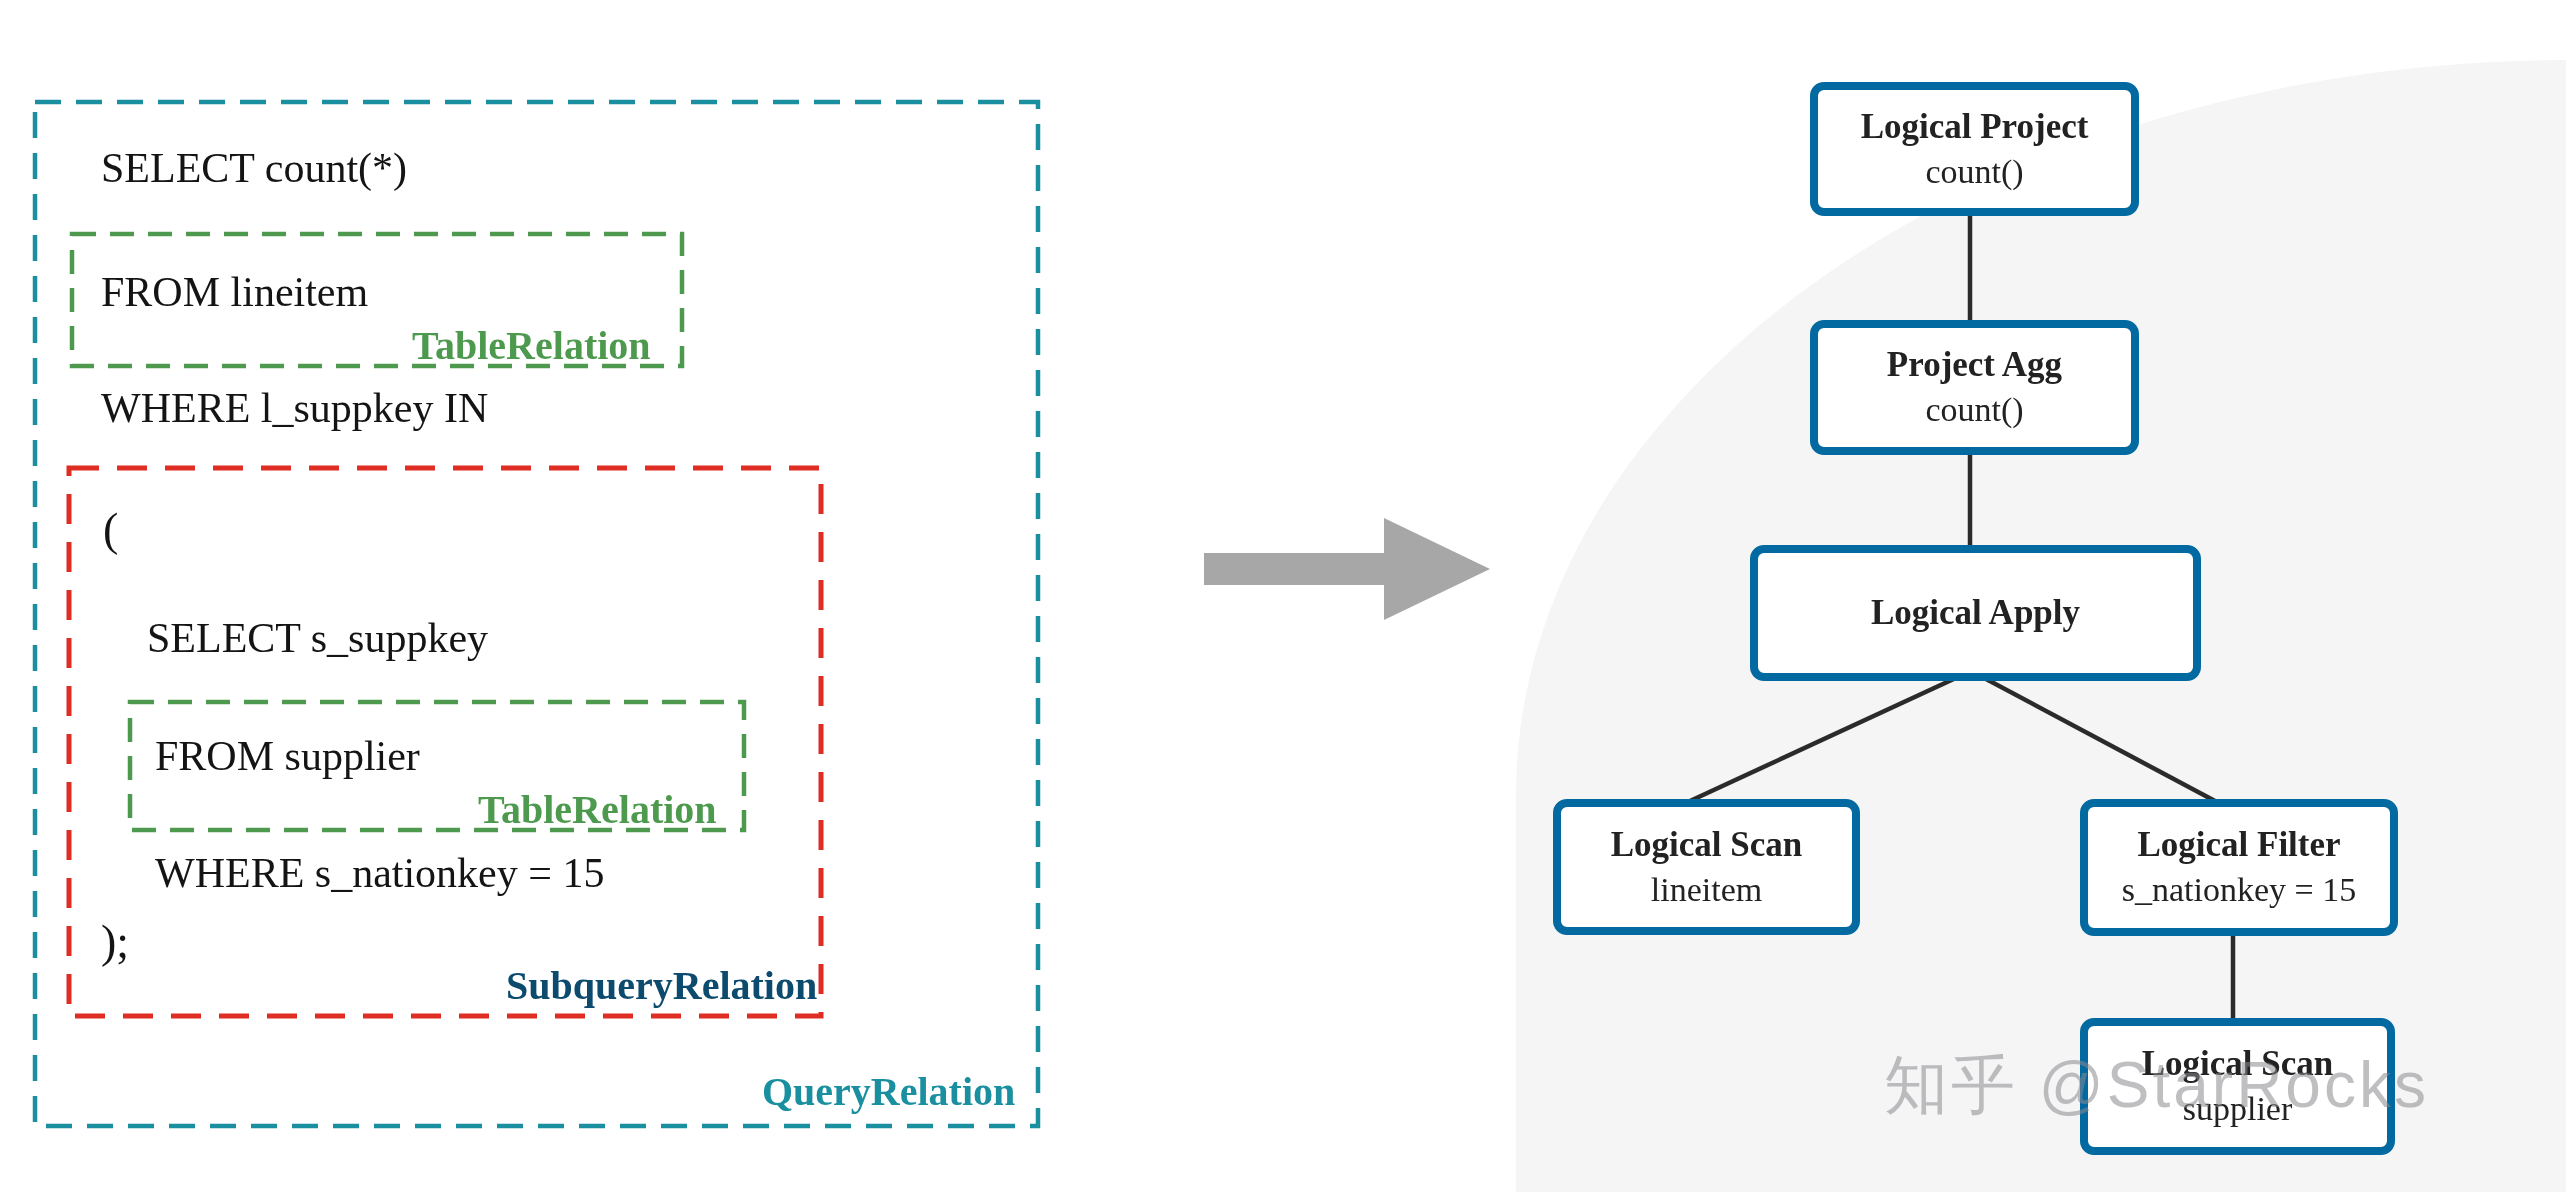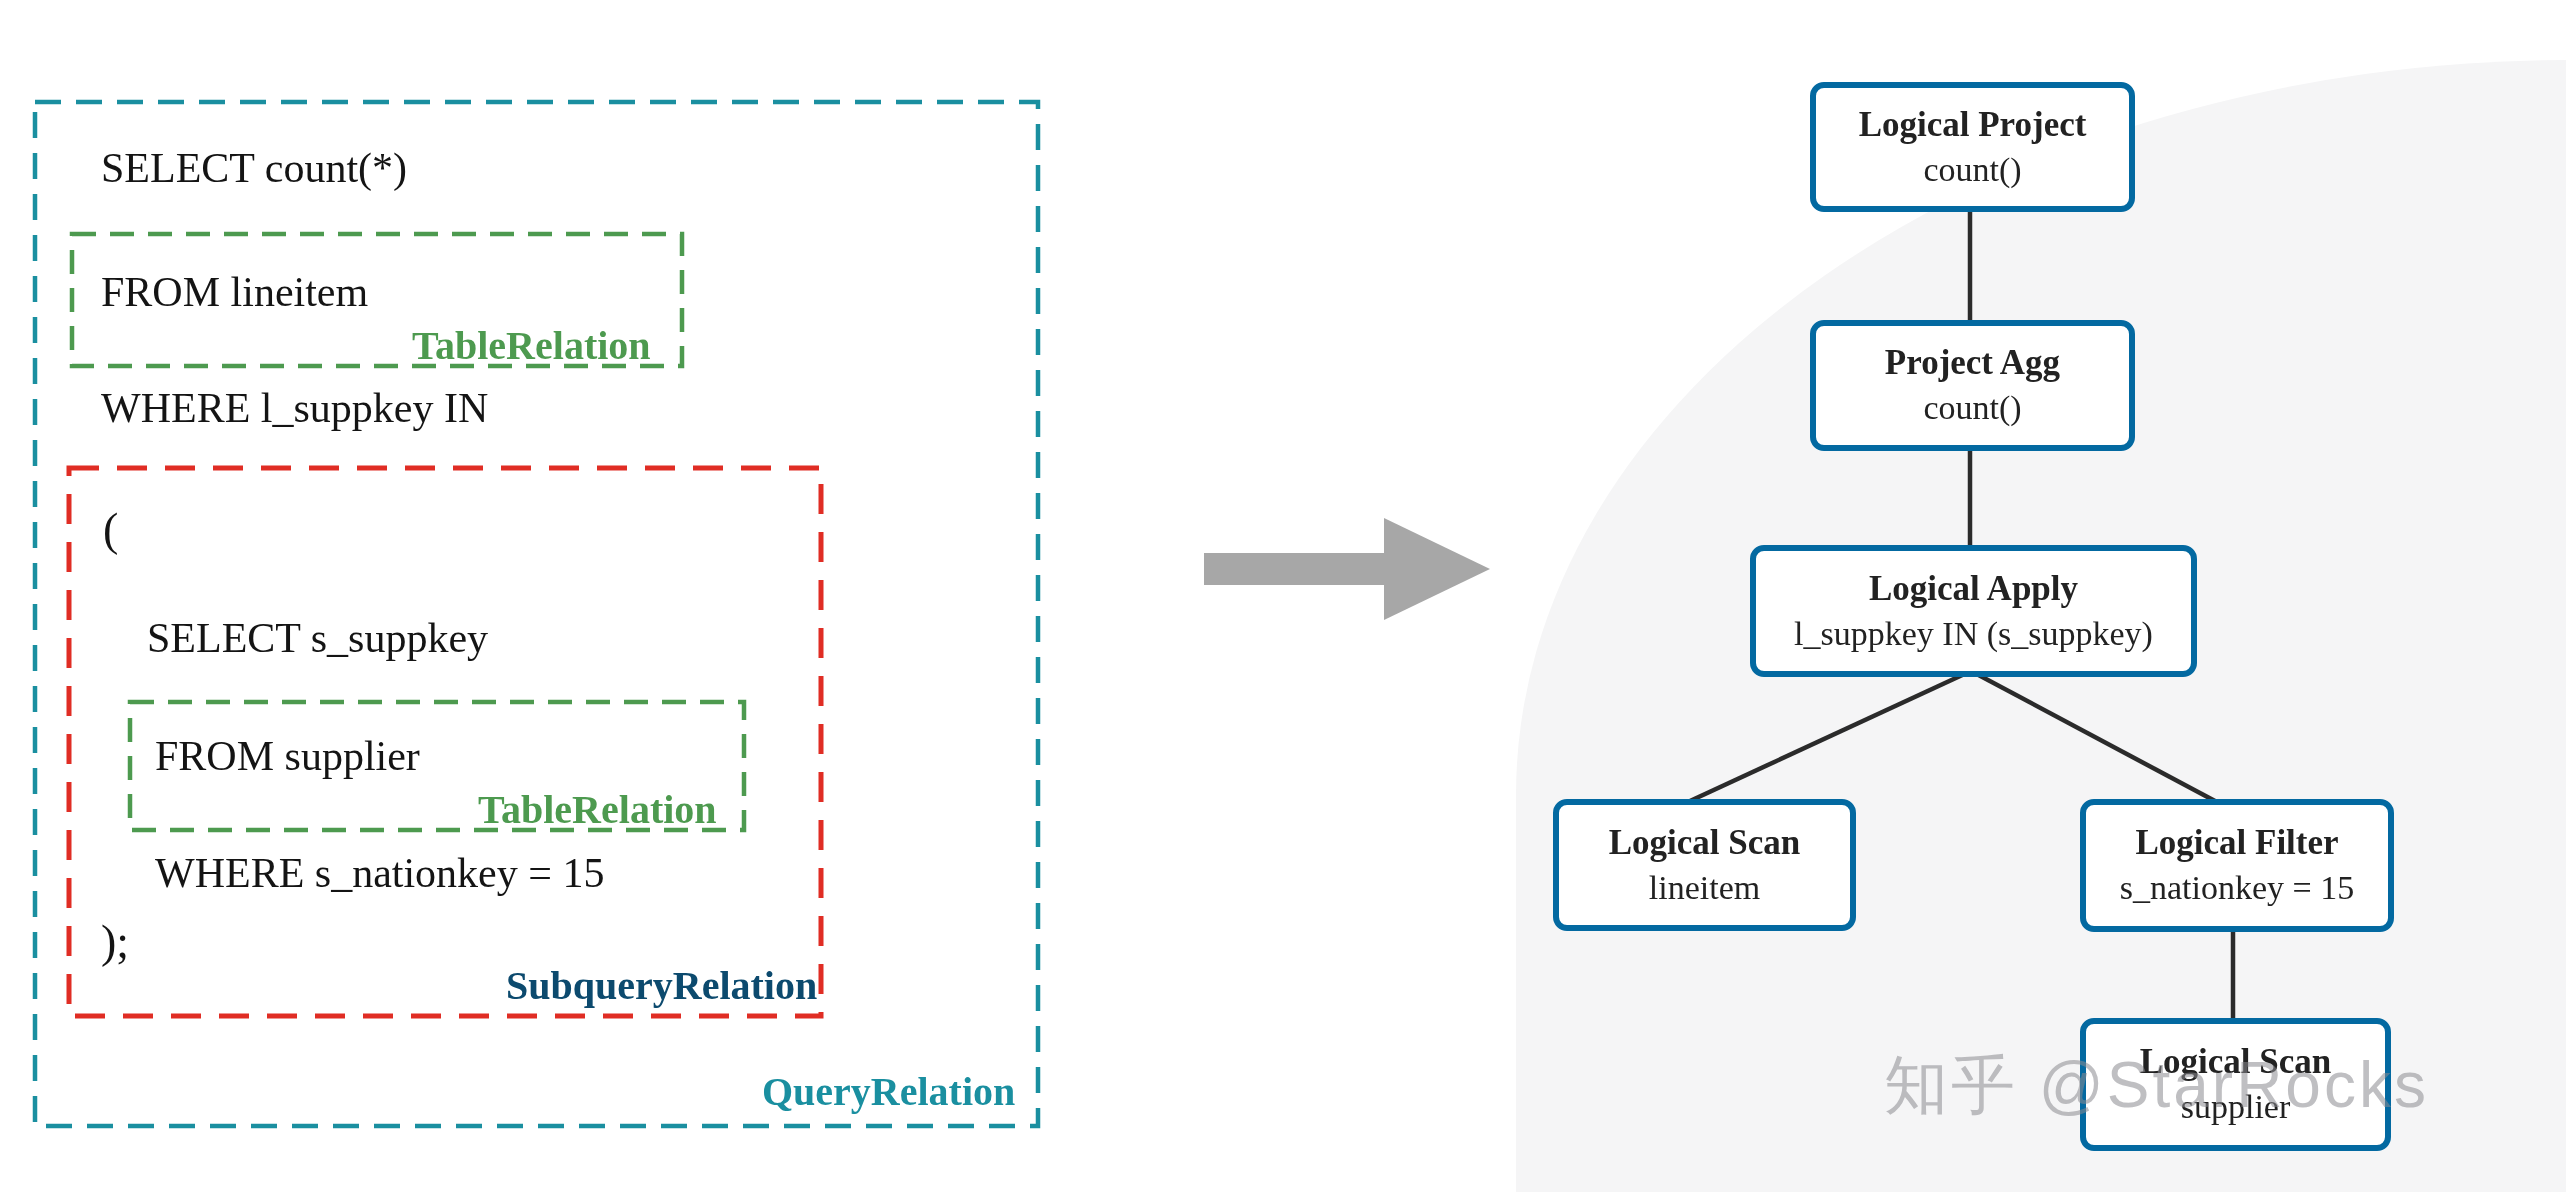--- a/index.html
+++ b/index.html
@@ -64,21 +64,21 @@
     width:0; height:0;
     border-top:51px solid transparent;
     border-bottom:51px solid transparent;
     border-left:106px solid #a7a7a7;
   }
 
   
   .node {
     position:absolute;
     background:#ffffff;
-    border:6px solid #0369a1;
+    border:8px solid #0369a1;
     border-radius:14px;
     display:flex; flex-direction:column;
     align-items:center; justify-content:center;
     gap:8px;
     z-index:2;
     text-align:center;
   }
   .node .title {
     font-weight:bold;
     font-size:35px;
@@ -164,21 +164,20 @@
   <div class="subtitle">count()</div>
 </div>
 
 <div class="node" style="left:1810px; top:320px; width:313px; height:119px;">
   <div class="title">Project Agg</div>
   <div class="subtitle">count()</div>
 </div>
 
 <div class="node" style="left:1750px; top:545px; width:435px; height:120px;">
   <div class="title">Logical Apply</div>
-  <div class="subtitle">l_suppkey IN (s_suppkey)</div>
 </div>
 
 <div class="node" style="left:1553px; top:799px; width:291px; height:120px;">
   <div class="title">Logical Scan</div>
   <div class="subtitle">lineitem</div>
 </div>
 
 <div class="node" style="left:2080px; top:799px; width:302px; height:121px;">
   <div class="title">Logical Filter</div>
   <div class="subtitle">s_nationkey = 15</div>

